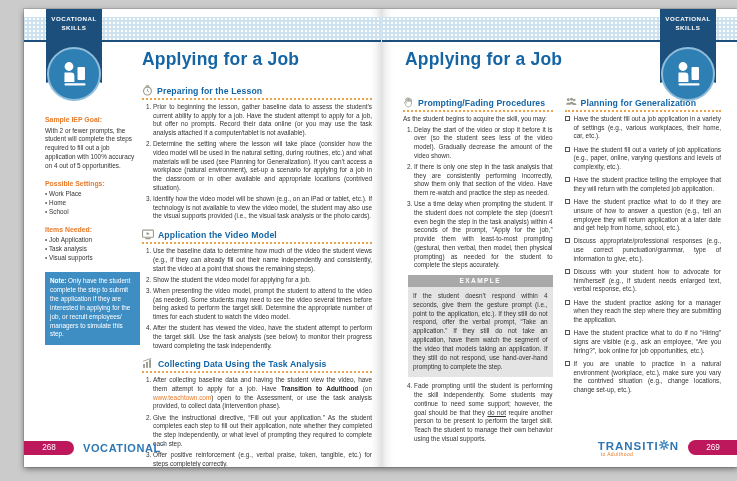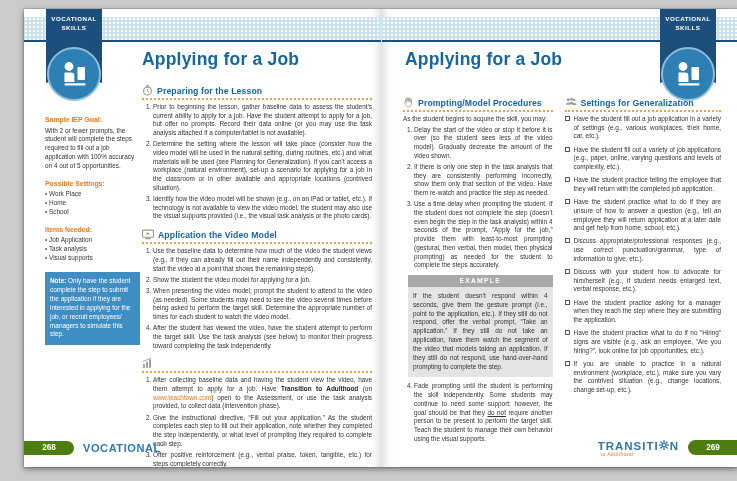--- a/index.html
+++ b/index.html
@@ -86,21 +86,21 @@
   .example-body { background: #e4e4e4; padding: 5px 5px 6px; font-size: 6.4px; line-height: 1.38; color: #333; text-align: justify; }
   .u { text-decoration: underline; }
 
   .checklist { list-style: none; font-size: 6.4px; line-height: 1.36; color: #333; }
   .checklist li { display: flex; gap: 4px; margin-bottom: 4.5px; text-align: justify; }
   .cbox { flex: 0 0 auto; width: 5px; height: 5px; border: 1px solid #555; margin-top: 1px; background: #fff; }
 
   
   .footer-left  { position: absolute; bottom: 12px; left: 0;  display: flex; align-items: center; gap: 9px; z-index: 5; }
   .footer-right { position: absolute; bottom: 10px; right: 0; display: flex; align-items: flex-start; gap: 7px; z-index: 5; }
-  .pill { background: #4d7c0f; color: #fff; font-weight: bold; font-size: 8.2px; padding: 2.5px 0 3px; width: 50px; text-align: center; }
+  .pill { background: #be185d; color: #fff; font-weight: normal; font-size: 8.2px; padding: 2.5px 0 3px; width: 50px; text-align: center; }
   .pill-left  { border-radius: 0 9px 9px 0; }
   .pill-right { border-radius: 9px 0 0 9px; }
   .brand-teachtown { color: #2d77b5; font-weight: bold; font-size: 11px; letter-spacing: .6px; }
   .brand-teachtown sup { font-size: 4.5px; }
   .transition-logo { text-align: left; margin-right: 2px; }
   .transition-main { color: #2d77b5; font-weight: bold; font-size: 11.5px; letter-spacing: 1px; display: flex; align-items: center; }
   .transition-sub { font-size: 5px; color: #e87a28; letter-spacing: .4px; margin: -1px 0 0 3px; }
   .star-wrap { display: inline-flex; margin: 0 .5px; position: relative; top: -1px; }
 </style>
 </head>
@@ -190,20 +190,21 @@
       <div class="section">
         <div class="sec-head">
           <span class="sec-icon">
             <svg width="12" height="11" viewBox="0 0 22 20">
               <rect x="2" y="11" width="3.4" height="7" fill="#9a9a8e"></rect>
               <rect x="7.5" y="7" width="3.4" height="11" fill="#9a9a8e"></rect>
               <rect x="13" y="3.5" width="3.4" height="14.5" fill="#9a9a8e"></rect>
               <path d="M2 6 L16 0.8 L14 5" fill="none" stroke="#9a9a8e" stroke-width="1.6"></path>
             </svg>
           </span>
+          <h2>Collecting Data Using the Task Analysis</h2>
         </div>
         <ol class="steps">
           <li><span>After collecting baseline data and having the student view the video, have them attempt to apply for a job. Have </span><b>Transition to Adulthood</b><span> (on </span><span class="link">www.teachtown.com</span><span>) open to the Assessment, or use the task analysis provided, to collect data (intervention phase).</span></li>
           <li>Give the instructional directive, “Fill out your application.” As the student completes each step to fill out their application, note whether they completed the step independently, or what level of prompting they required to complete each step.</li>
           <li>Offer positive reinforcement (e.g., verbal praise, token, tangible, etc.) for steps completely correctly.</li>
         </ol>
       </div>
 
     </main>
 
@@ -234,21 +235,21 @@
 
     <div class="cols">
 
       <div class="col-a">
         <div class="sec-head">
           <span class="sec-icon">
             <svg width="11" height="11" viewBox="0 0 20 20">
               <path d="M5 9 V4 a1.3 1.3 0 0 1 2.6 0 V8 M7.6 8 V2.6 a1.3 1.3 0 0 1 2.6 0 V8 M10.2 8 V3.4 a1.3 1.3 0 0 1 2.6 0 V9 M12.8 9 V5 a1.3 1.3 0 0 1 2.6 0 v6 c0 4-2 7-5.5 7 c-2.8 0-4-1.5-5.4-4.2 L3 10.5 a1.4 1.4 0 0 1 2.4-1.4 L7 11.5" fill="none" stroke="#9a9a8e" stroke-width="1.5"></path>
             </svg>
           </span>
-          <h2>Prompting/Model Procedures</h2>
+          <h2>Prompting/Fading Procedures</h2>
         </div>
         <p class="intro">As the student begins to acquire the skill, you may:</p>
         <ol class="steps">
           <li>Delay the start of the video or stop it before it is over (so the student sees less of the video model). Gradually decrease the amount of the video shown.</li>
           <li>If there is only one step in the task analysis that they are consistently performing incorrectly, show them only that section of the video. Have them re-watch and practice the step as needed.</li>
           <li>Use a time delay when prompting the student. If the student does not complete the step (doesn’t even begin the step in the task analysis) within 4 seconds of the prompt, “Apply for the job,” provide them with least-to-most prompting (gestural, then verbal, then model, then physical prompting) as needed for the student to complete the steps accurately.</li>
         </ol>
         <div class="example">
           <div class="example-head">EXAMPLE</div>
           <div class="example-body">If the student doesn’t respond within 4 seconds, give them the gesture prompt (i.e., point to the application, etc.). If they still do not respond, offer the verbal prompt, “Take an application.” If they still do not take an application, have them watch the segment of the video that models taking an application. If they still do not respond, use hand-over-hand prompting to complete the step.</div>
@@ -263,21 +264,21 @@
           <span class="sec-icon">
             <svg width="12" height="11" viewBox="0 0 22 20">
               <circle cx="6" cy="5" r="2.6" fill="#9a9a8e"></circle>
               <circle cx="12" cy="4" r="2.6" fill="#9a9a8e"></circle>
               <circle cx="17" cy="5.6" r="2.3" fill="#9a9a8e"></circle>
               <path d="M2 14 a4.2 4.2 0 0 1 8.4 0 z" fill="#9a9a8e"></path>
               <path d="M8 13 a4.2 4.2 0 0 1 8.4 0 z" fill="#9a9a8e"></path>
               <path d="M13.5 14.5 a3.8 3.8 0 0 1 7.6 0 z" fill="#9a9a8e"></path>
             </svg>
           </span>
-          <h2>Settings for Generalization</h2>
+          <h2>Planning for Generalization</h2>
         </div>
         <ul class="checklist">
           <li>
               <span class="cbox"></span>
               <span>Have the student fill out a job application in a variety of settings (e.g., various workplaces, their home, car, etc.).</span>
             </li>
           <li>
               <span class="cbox"></span>
               <span>Have the student fill out a variety of job applications (e.g., paper, online, varying questions and levels of complexity, etc.).</span>
             </li>

